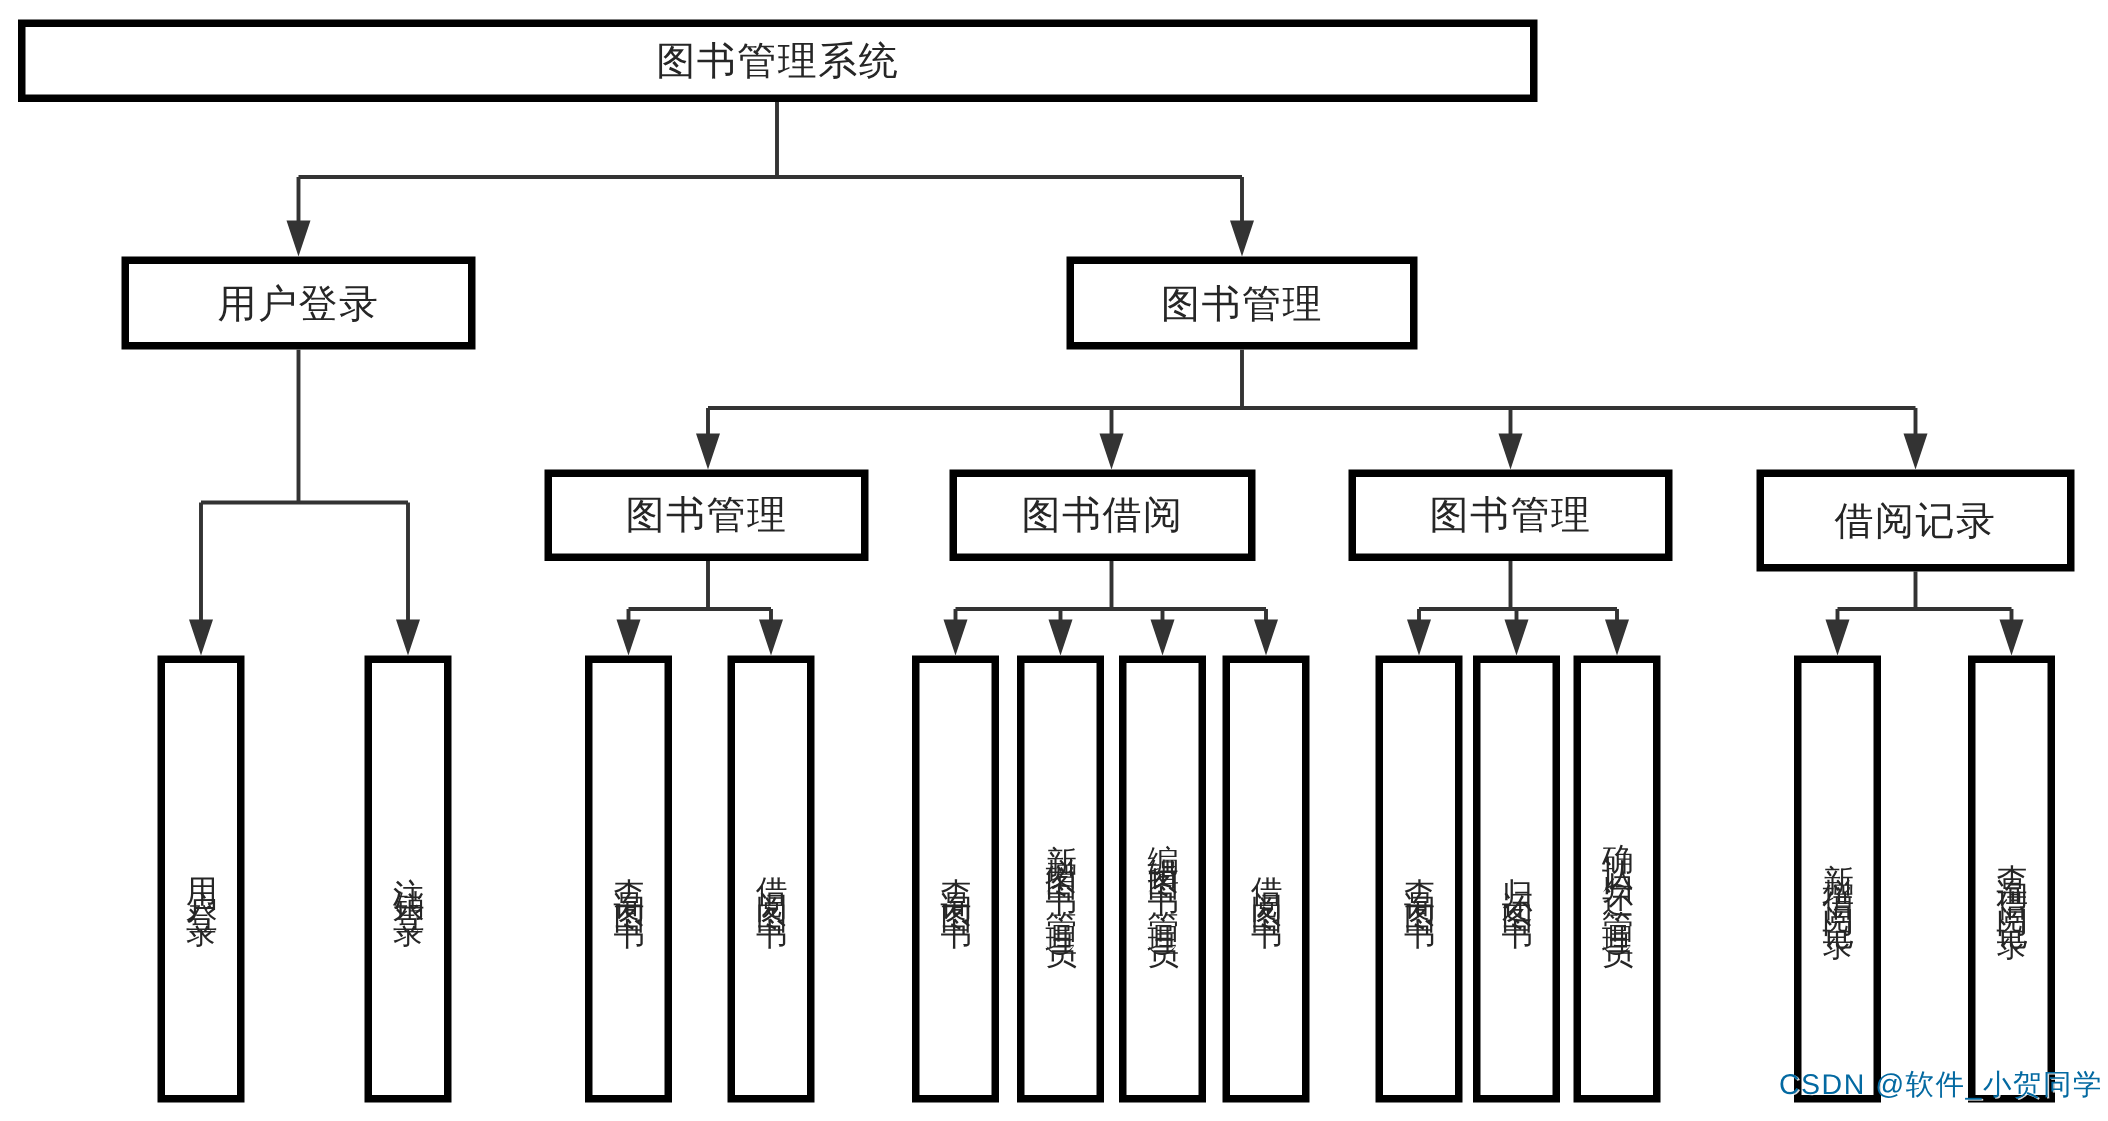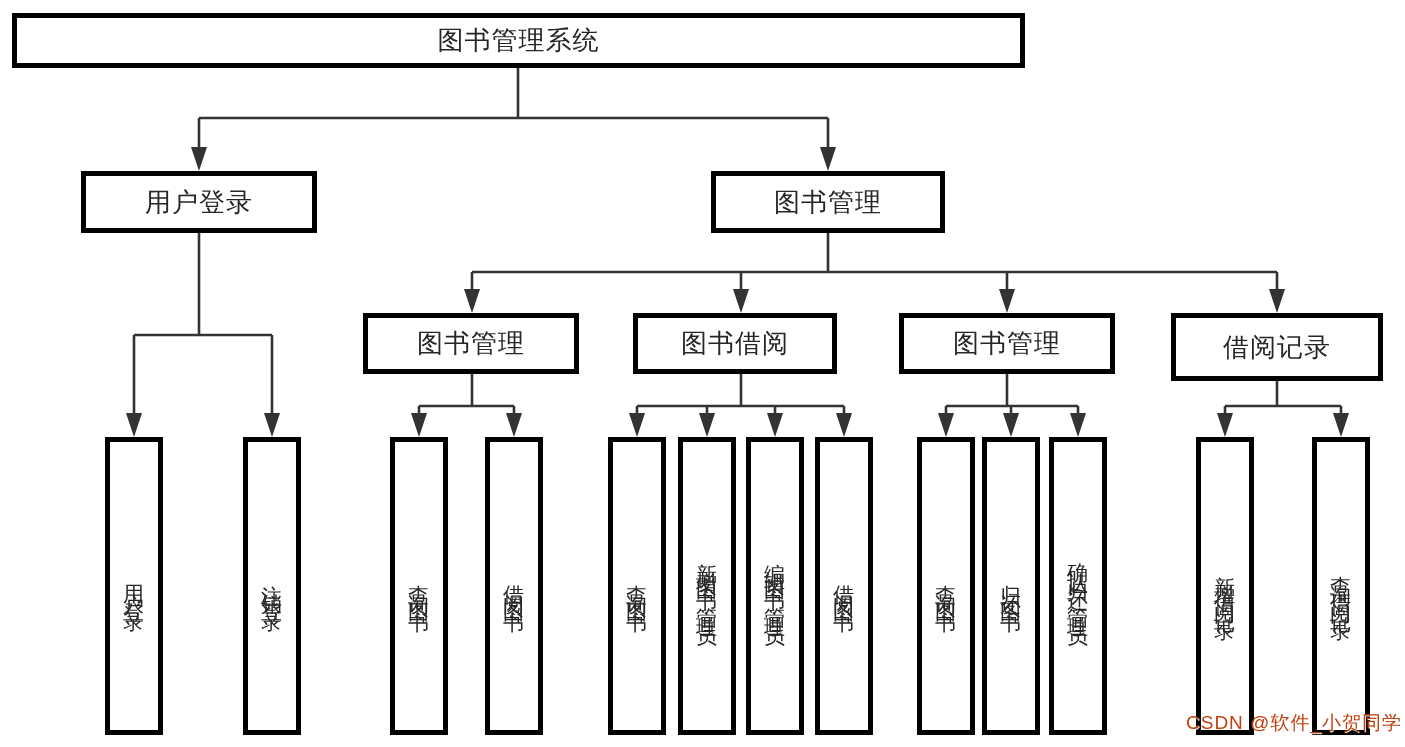--- a/index.html
+++ b/index.html
@@ -15,21 +15,21 @@
     display:flex; align-items:center; justify-content:center;
     text-align:center;
   }
   .hbox { font-size:26px; letter-spacing:1px; }
   .leaf {
     writing-mode:vertical-lr; text-orientation:mixed;
     font-size:21px; letter-spacing:9px; line-height:1;
   }
   .watermark {
     position:absolute; left:1186px; top:710px; z-index:6;
-    font-size:19px; color:#c2410c; white-space:nowrap; letter-spacing:1px;
+    font-size:19px; color:#0369a1; white-space:nowrap; letter-spacing:1px;
     text-shadow:1px 1px 0 rgba(255,255,255,0.85);
   }
 </style>
 </head>
 <body>
 
 <div class="stage">
 
   <svg class="connectors" width="1405" height="747" viewBox="0 0 1405 747" aria-hidden="true">
     <path fill="none" stroke="#333333" stroke-width="2.6" d="

